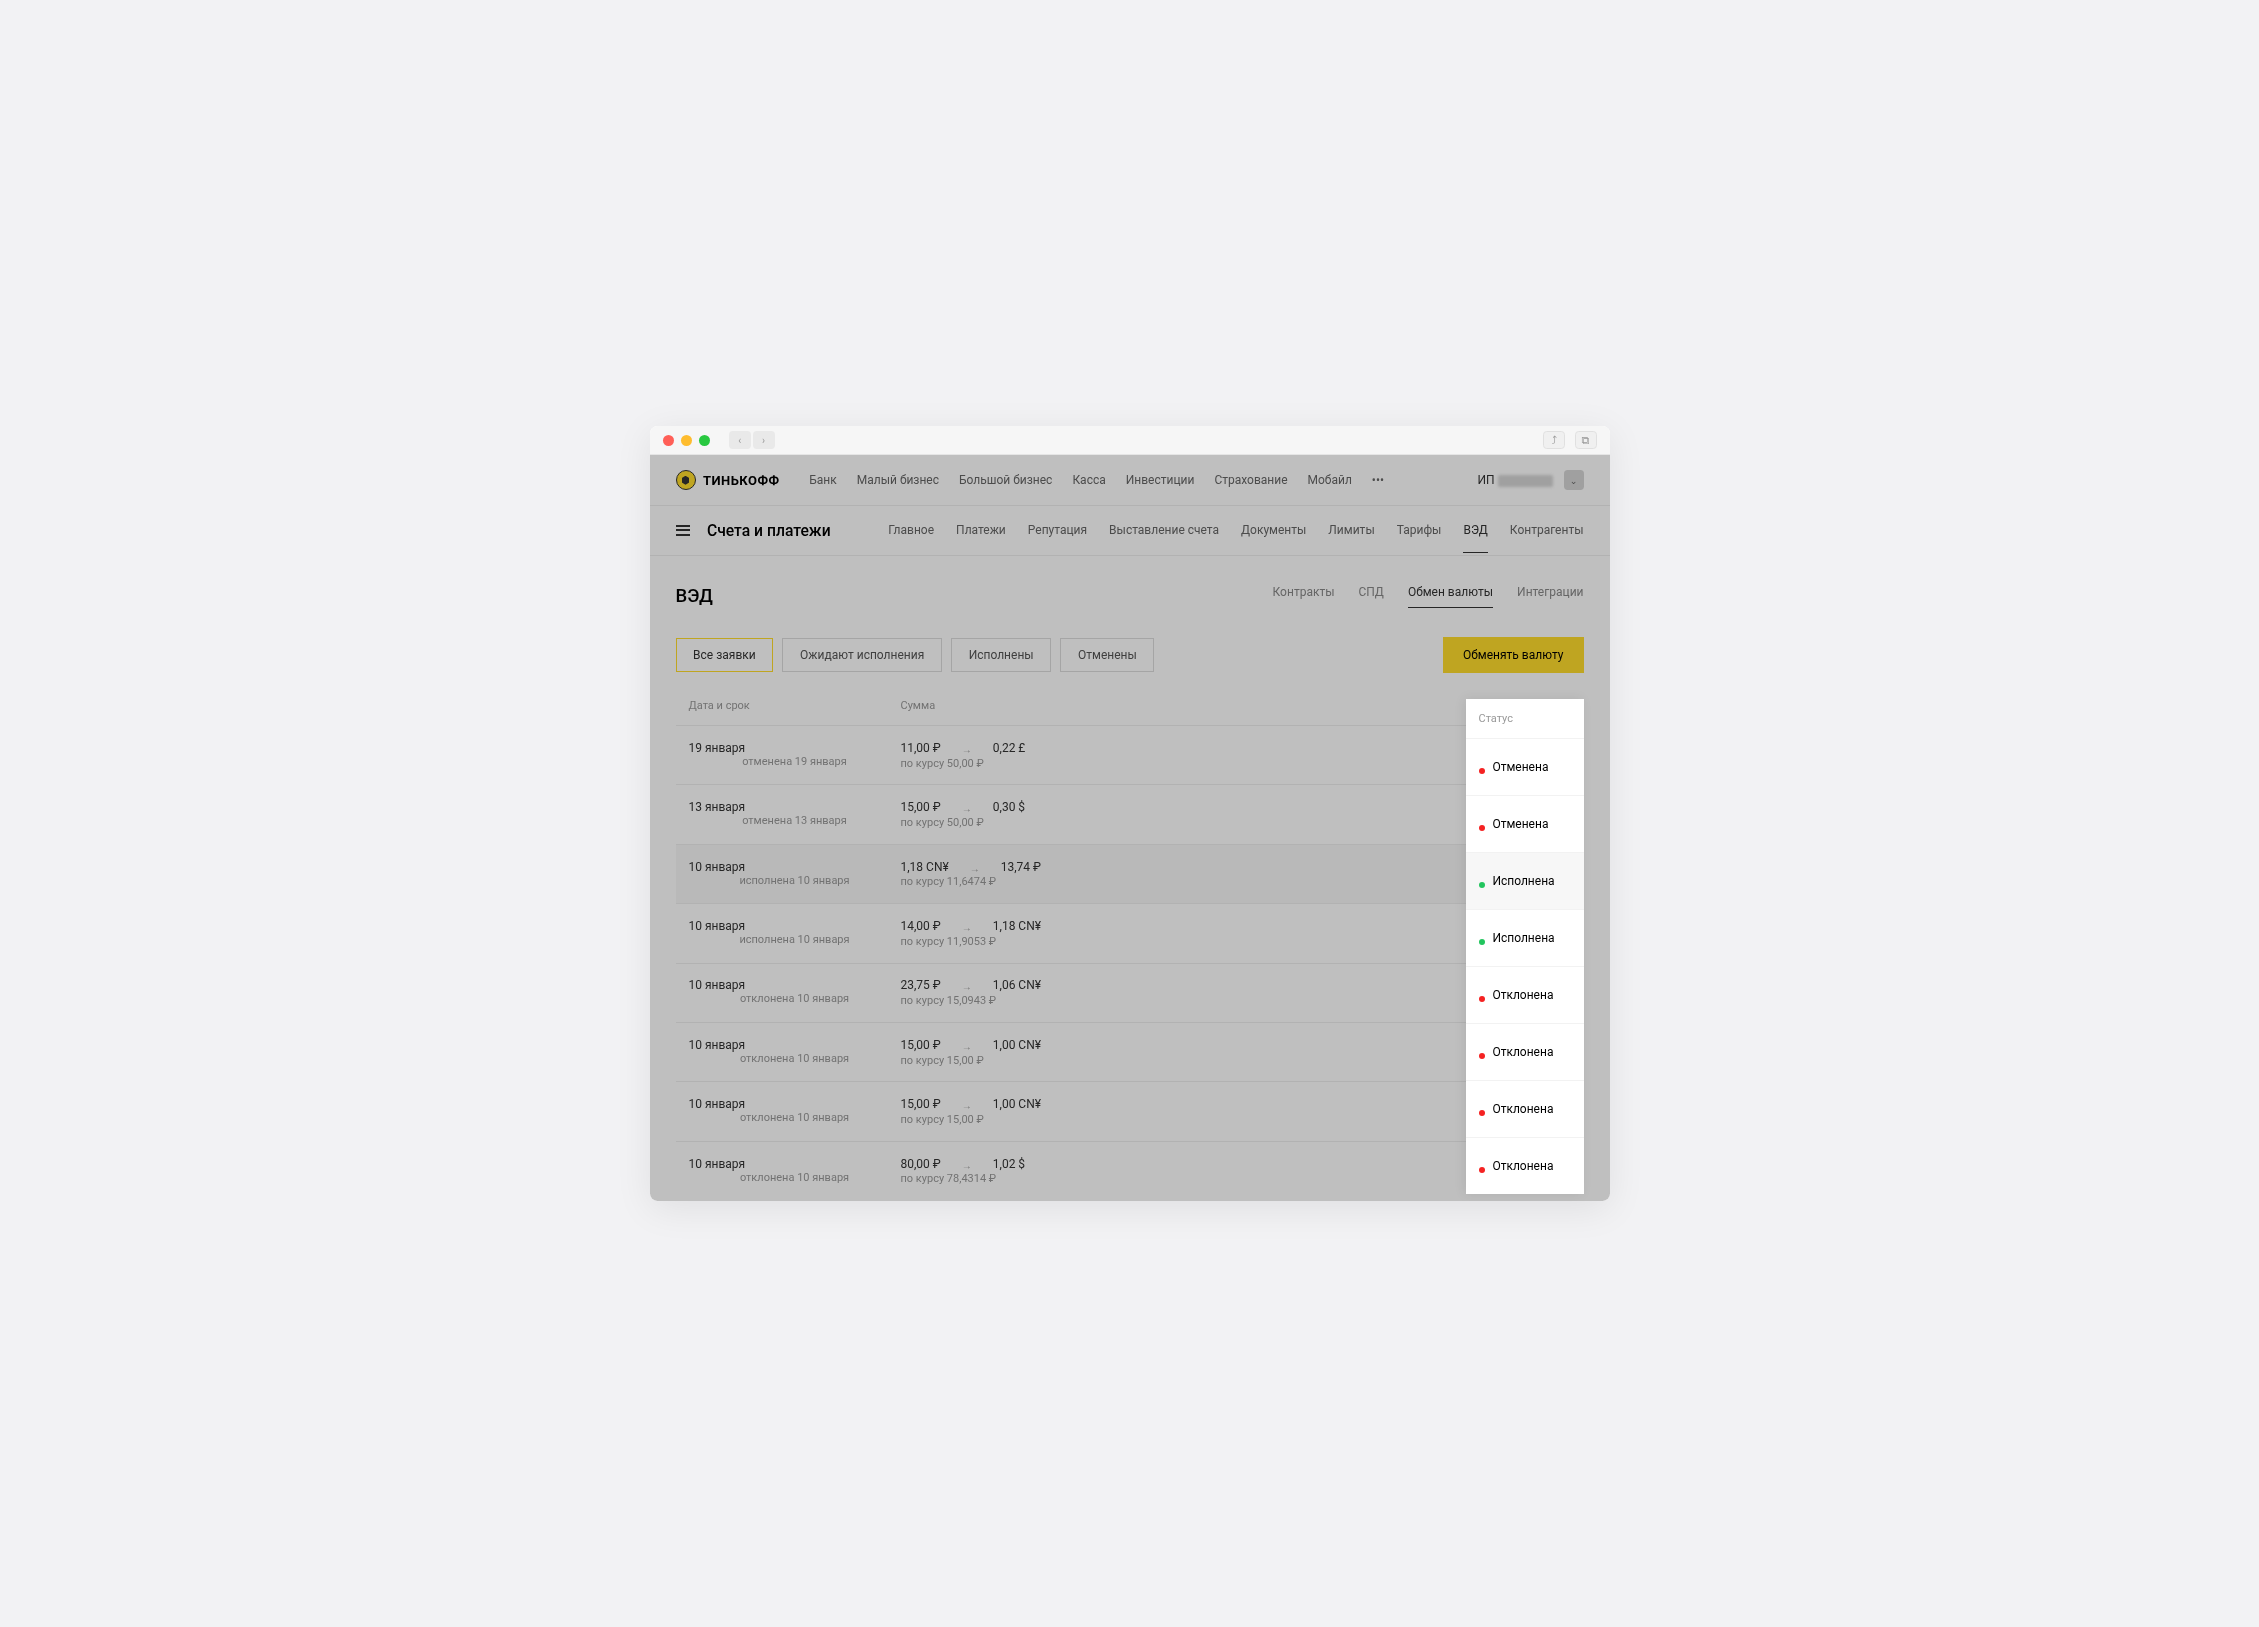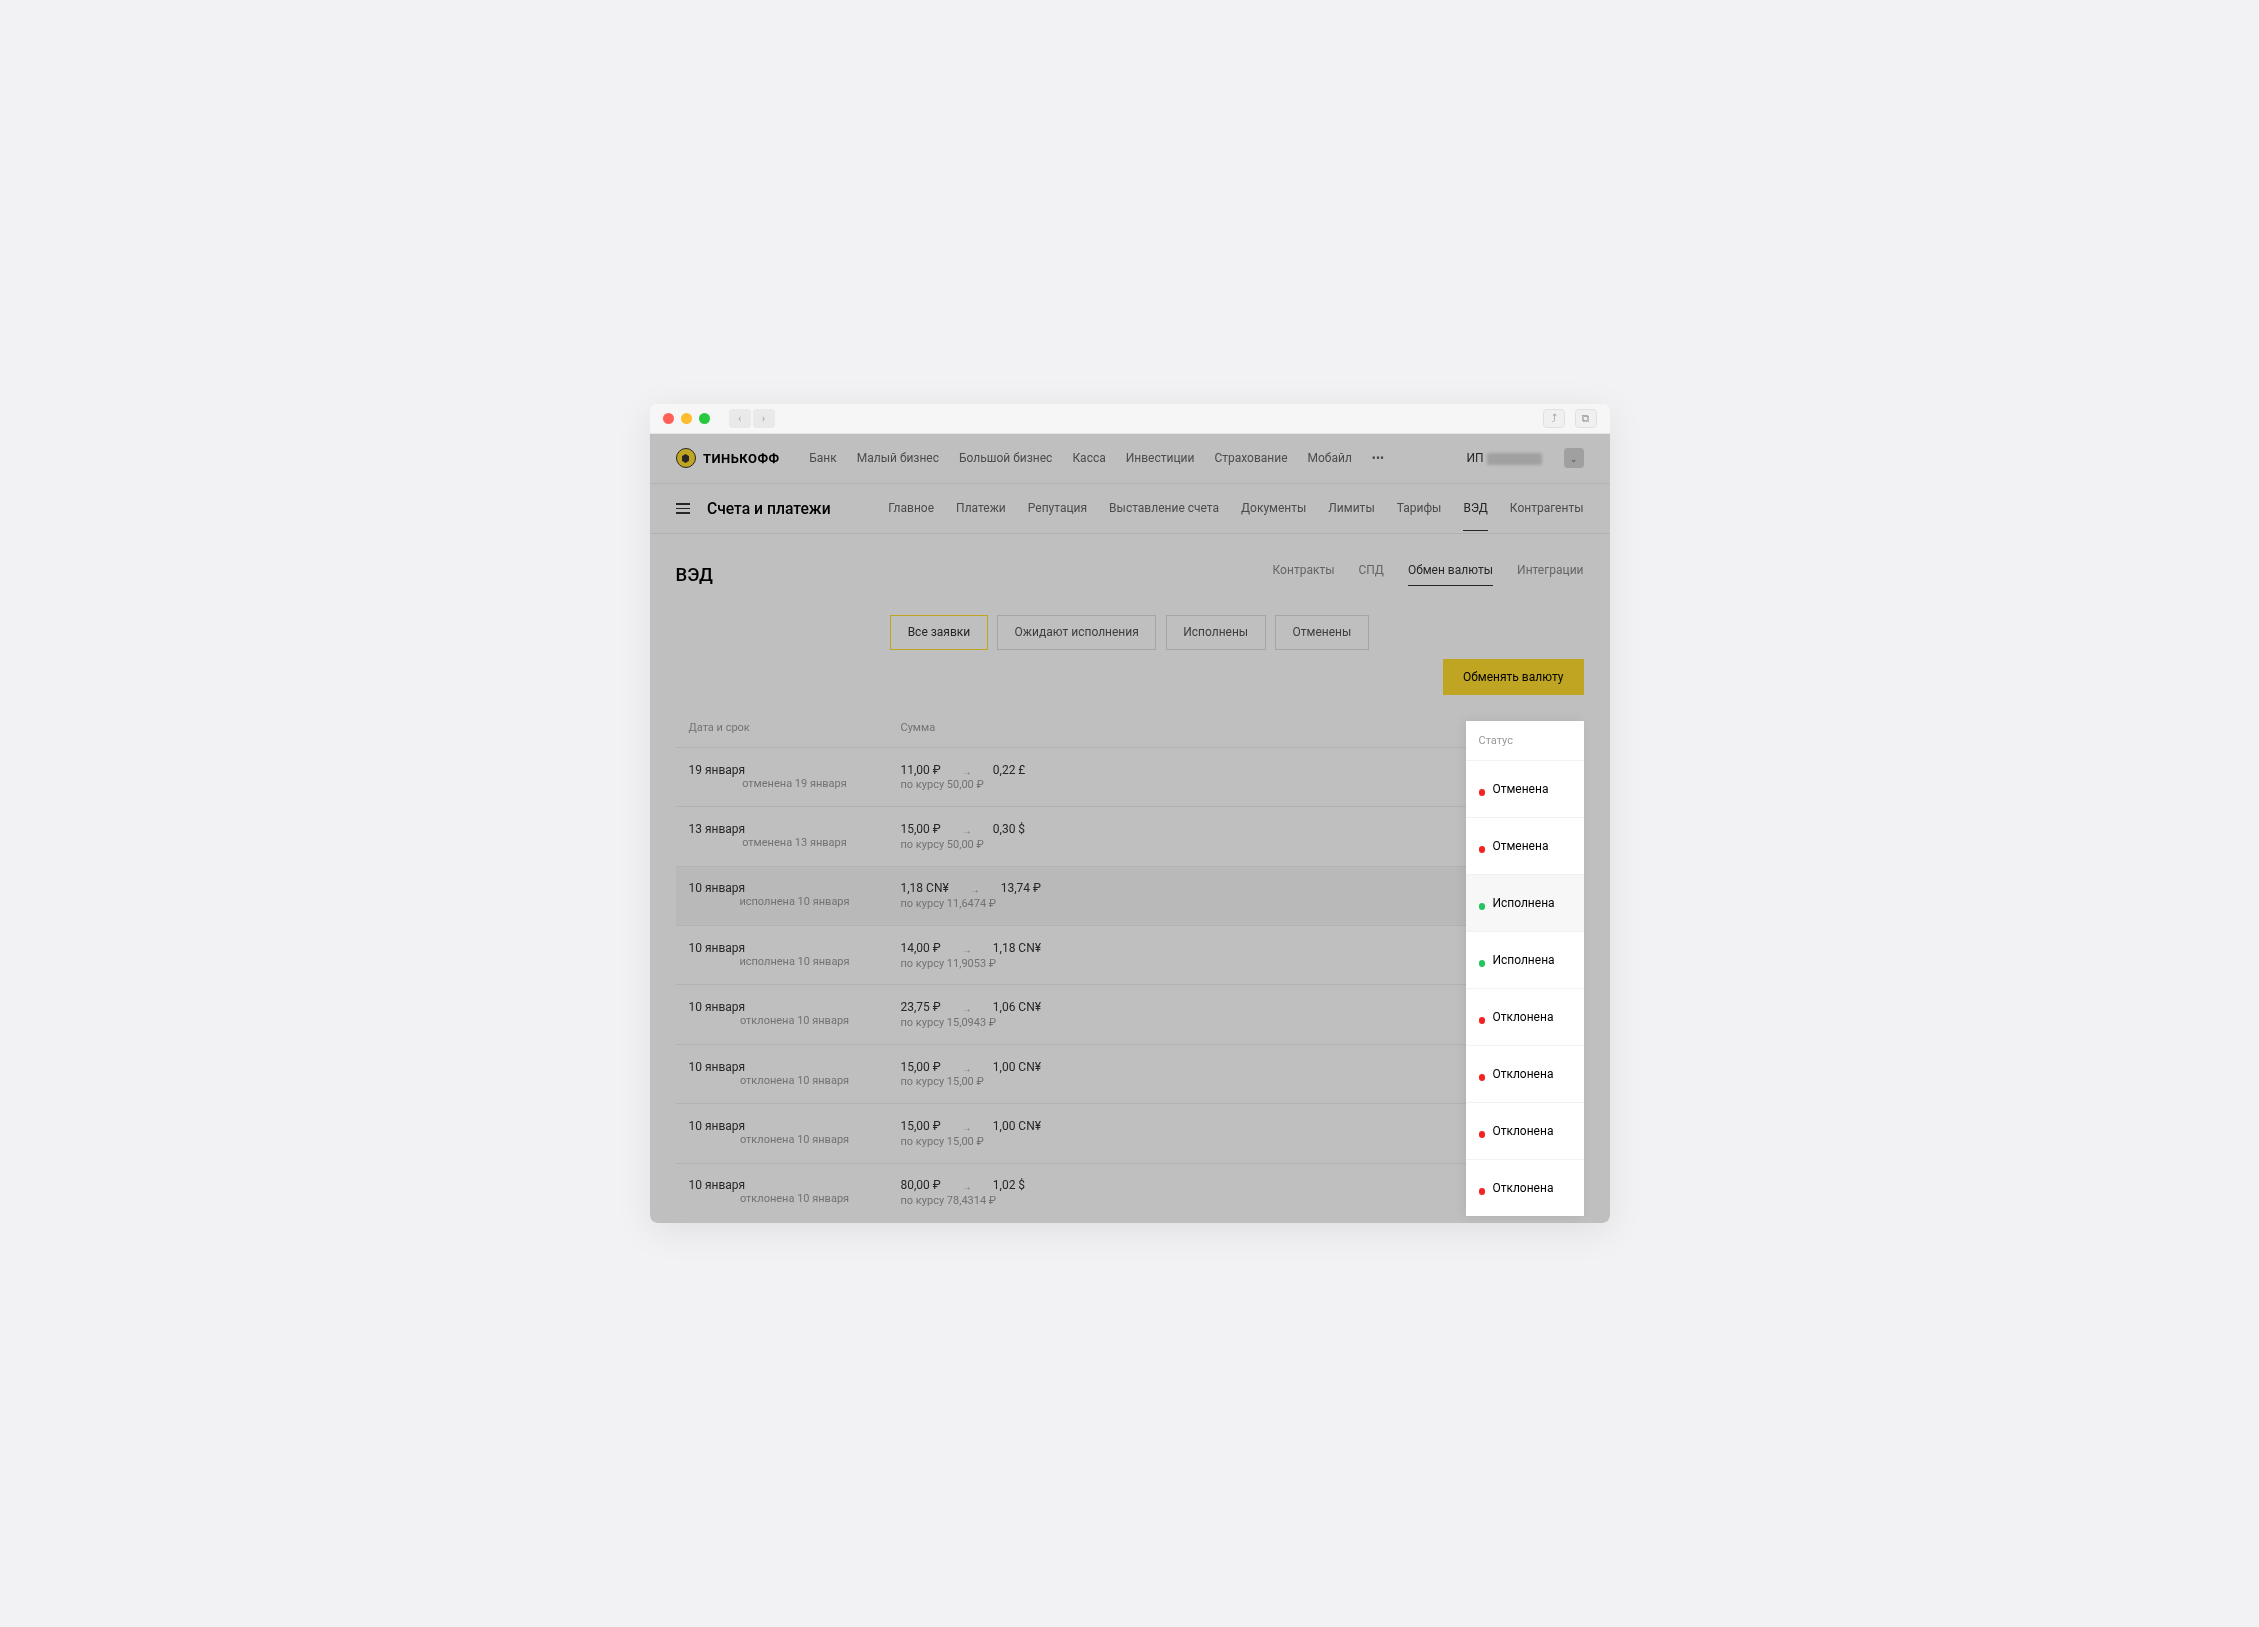--- a/index.html
+++ b/index.html
@@ -18,40 +18,40 @@
 
 .app { position: relative; }
 .dim-overlay { position: absolute; inset: 0; background: rgba(0,0,0,0.25); z-index: 5; pointer-events: none; }
 
 .topnav { display: flex; align-items: center; padding: 14.8px 26px; border-bottom: 0.9px solid #eee; background: #fff; }
 .logo { display: flex; align-items: center; gap: 7.4px; font-weight: 700; font-size: 13px; letter-spacing: 0.5px; }
 .logo-badge { width: 20px; height: 20px; border-radius: 50%; background: #ffdd2d; border: 1.8px solid #333; display: flex; align-items: center; justify-content: center; }
 .logo-badge::after { content: ""; width: 7.4px; height: 9.2px; background: #333; clip-path: polygon(50% 0, 100% 25%, 100% 75%, 50% 100%, 0 75%, 0 25%); }
 .topnav-items { display: flex; gap: 20px; margin-left: 29.5px; font-size: 12px; color: #666; }
 .topnav-items span { cursor: pointer; }
-.topnav-right { margin-left: auto; display: flex; align-items: center; gap: 22px; font-size: 12px; color: #333; text-align: center; }
+.topnav-right { margin-left: auto; display: flex; align-items: center; gap: 11px; font-size: 12px; color: #333; text-align: center; }
 .user-blur { display: inline-block; width: 55px; height: 12px; background: #d6d6d6; filter: blur(1.8px); border-radius: 1.8px; vertical-align: middle; }
 .profile-chevron { width: 20px; height: 20px; background: #d6d6d6; border-radius: 3.7px; display: flex; align-items: center; justify-content: center; font-size: 9.2px; color: #666; }
 
 .subnav { display: flex; align-items: center; padding: 14.8px 26px; border-bottom: 0.9px solid #eee; background: #fff; }
 .hamburger { display: flex; flex-direction: column; gap: 2.8px; margin-right: 16.6px; cursor: pointer; }
 .hamburger span { width: 14.8px; height: 1.8px; background: #333; }
 .subnav-title { font-size: 15.7px; font-weight: 500; }
 .subnav-items { margin-left: auto; display: flex; gap: 22px; font-size: 12px; color: #666; }
 .subnav-items span { cursor: pointer; padding-bottom: 14.8px; margin-bottom: -14.8px; }
 .subnav-items span.active { color: #333; border-bottom: 1.8px solid #333; }
 
 .content { padding: 29.5px 26px 0; background: #fff; }
 .page-header { display: flex; align-items: center; margin-bottom: 29.5px; }
 .page-title { font-size: 18.5px; font-weight: 500; }
 .page-tabs { margin-left: auto; display: flex; gap: 24px; font-size: 12px; color: #888; }
 .page-tabs span { cursor: pointer; padding-bottom: 7.4px; }
 .page-tabs span.active { color: #333; border-bottom: 1.8px solid #333; }
 
-.filter-row { display: flex; align-items: center; gap: 9.2px; margin-bottom: 26px; flex-direction: column; }
+.filter-row { display: flex; align-items: center; gap: 9.2px; margin-bottom: 26px; }
 .filter-btn { padding: 9.2px 16.6px; border: 0.9px solid #ddd; font-size: 12px; background: #fff; cursor: pointer; color: #555; }
 .filter-btn.active { border-color: #ffdd2d; color: #333; }
 .primary-btn { margin-left: auto; padding: 11px 20px; background: #ffdd2d; border: none; font-size: 12px; cursor: pointer; }
 
 .table-header { display: flex; padding: 0 13px 13px; font-size: 11px; color: #999; }
 .col-date { width: 212px; }
 .col-sum { flex: 1; }
 
 .table-row { display: flex; align-items: flex-start; padding: 14.8px 13px; border-top: 0.9px solid #eee; }
 .table-row.highlight { background: #f7f7f7; }

